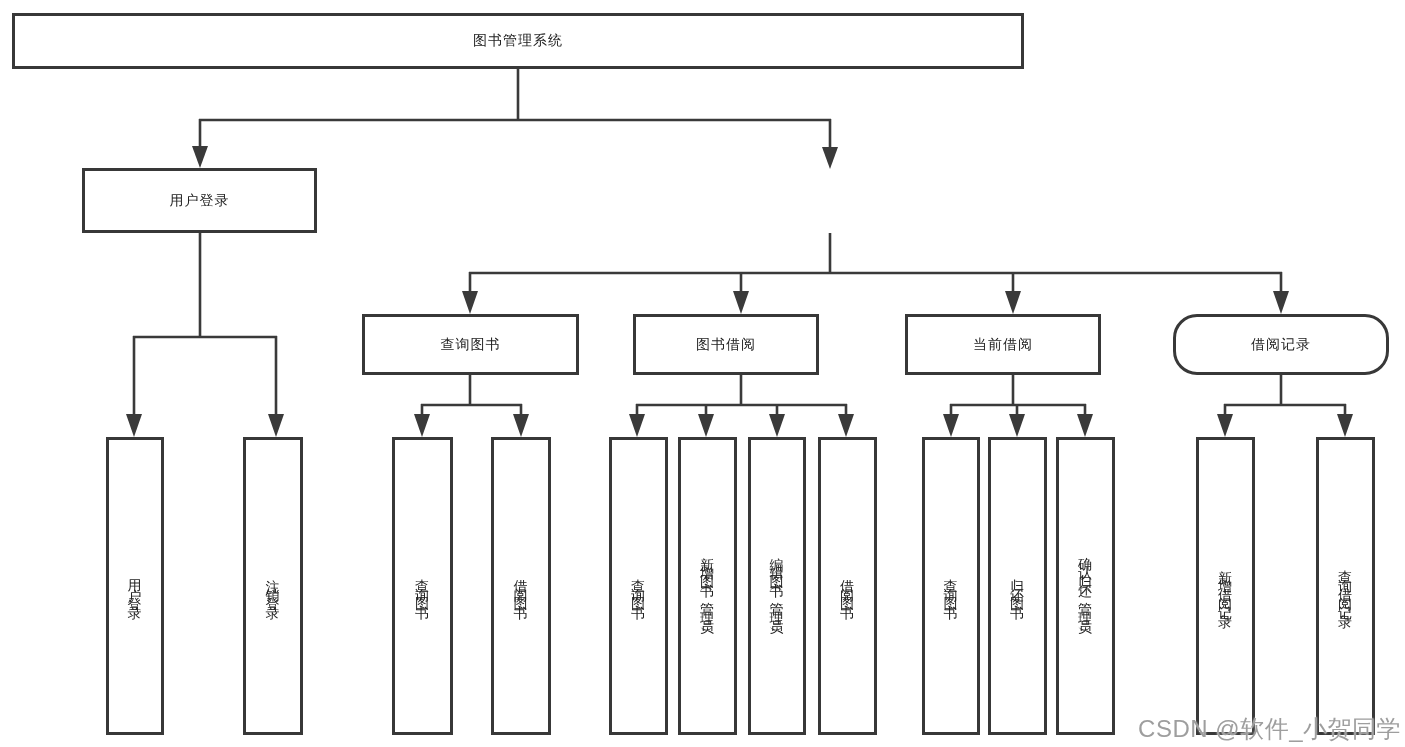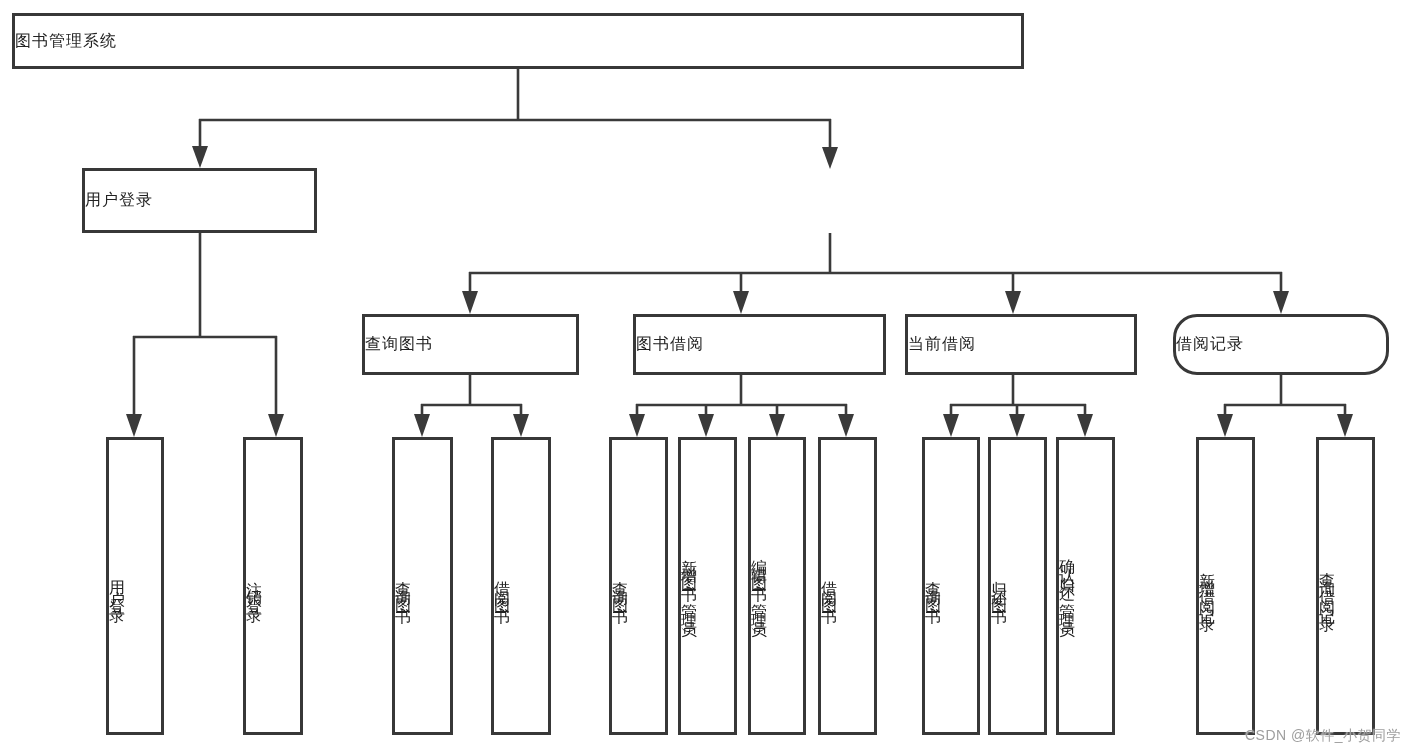--- a/index.html
+++ b/index.html
@@ -11,38 +11,38 @@
     overflow:hidden;
   }
   svg.wires { position:absolute; left:0; top:0; width:1405px; height:747px; }
   svg.wires line { stroke:#3a3a3a; stroke-width:2.6; }
   svg.wires polygon { fill:#3a3a3a; stroke:none; }
   .box {
     position:absolute;
     box-sizing:border-box;
     background:#ffffff;
     border:3px solid #383838;
-    display:flex; align-items:center; justify-content:flex-start;
+    display:flex; align-items:center; justify-content:center;
     color:#222222;
-    font-size:16px;
+    font-size:14px;
     letter-spacing:1px;
     white-space:nowrap;
   }
   .leaf span {
     writing-mode:vertical-rl;
     text-orientation:mixed;
     letter-spacing:9px;
     line-height:1;
     white-space:nowrap;
   }
   .watermark {
     position:absolute;
     right:4px; bottom:2px;
     color:#9e9e9e;
-    font-size:14px;
+    font-size:24px;
     letter-spacing:0.5px;
     z-index:5;
     text-shadow:0 0 2px #ffffff;
   }
 </style>
 </head>
 <body>
 
 <div class="canvas">
 
@@ -119,24 +119,24 @@
     <span>图书管理系统</span>
   </div>
 
   <div class="box" style="left:82px; top:168px; width:235px; height:65px;">
     <span>用户登录</span>
   </div>
 
   <div class="box" style="left:362px; top:314px; width:217px; height:61px;">
     <span>查询图书</span>
   </div>
-  <div class="box" style="left:633px; top:314px; width:253px; height:61px;font-family:Liberation Serif, serif;">
+  <div class="box" style="left:633px; top:314px; width:186px; height:61px;font-family:Liberation Serif, serif;">
     <span>图书借阅</span>
   </div>
-  <div class="box" style="left:905px; top:314px; width:232px; height:61px;">
+  <div class="box" style="left:905px; top:314px; width:196px; height:61px;">
     <span>当前借阅</span>
   </div>
   <div class="box" style="left:1173px; top:314px; width:216px; height:61px;border-radius:24px;">
     <span>借阅记录</span>
   </div>
 
   <div class="box leaf" style="left:106px; top:437px; width:58px; height:298px;">
     <span>用户登录</span>
   </div>
   <div class="box leaf" style="left:243px; top:437px; width:60px; height:298px;">

